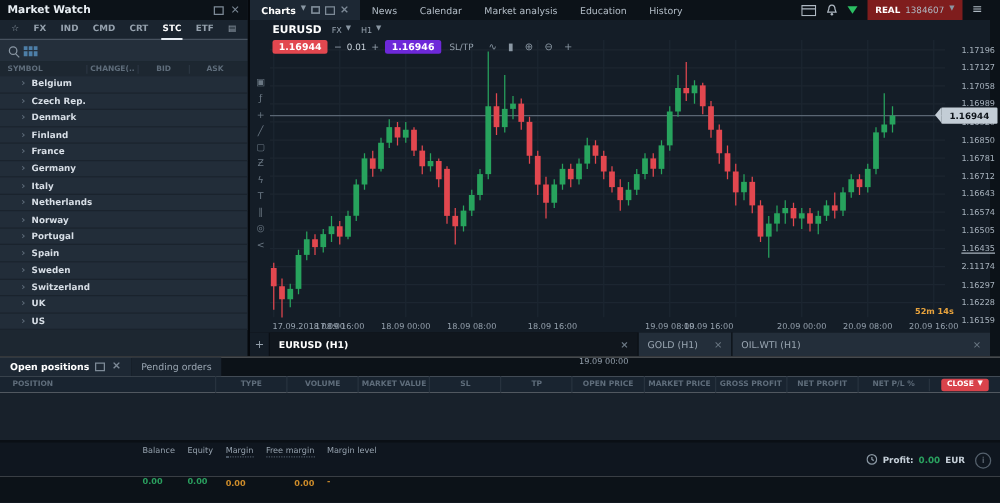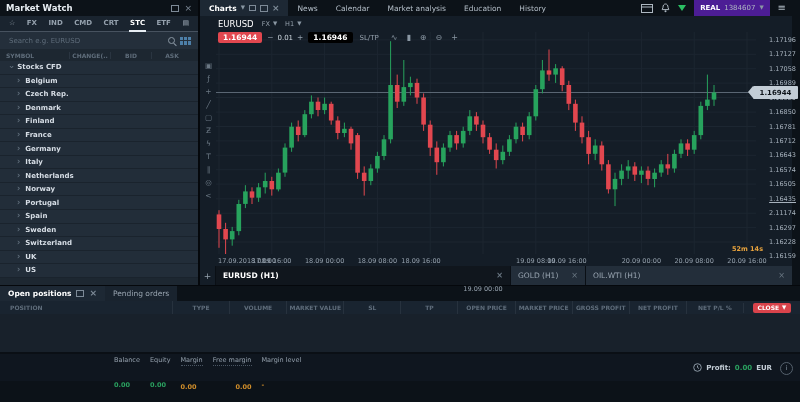--- a/index.html
+++ b/index.html
@@ -34,32 +34,32 @@
   .mw-row.item{padding-left:17px}
   
   .right{position:absolute;left:200px;top:0;width:592px;height:285px;background:#141d27}
   .topnav{position:absolute;top:0;left:0;right:0;height:16px;background:#0c1218;display:flex;align-items:stretch}
   #topNavTabs{display:flex}
   .tn-tab{display:flex;align-items:center;padding:0 9px;font-size:7.5px;color:#b3bdc7}
   .tn-tab.active{background:#1d2834;color:#fff;font-weight:bold;gap:4px}
   .caret{font-size:5.5px;color:#8a97a3;line-height:1}
   .tn-right{margin-left:auto;display:flex;align-items:center;gap:8px;padding-right:6px}
   .conn{width:0;height:0;border-left:4px solid transparent;border-right:4px solid transparent;border-top:6px solid #2bbf63}
-  .acct{background:#4c1d95;display:flex;align-items:center;gap:4px;padding:2px 6px;font-size:7px;height:12px}
+  .acct{background:#7f1d1d;display:flex;align-items:center;gap:4px;padding:2px 6px;font-size:7px;height:12px}
   .acct .type{font-weight:bold;color:#fff}
   .acct .id{color:#aeb8c2}
   .burger{color:#aeb8c2;font-size:10px;line-height:1}
   .chart-wrap{position:absolute;top:16px;left:0;right:0;height:269px}
   .chart-head{position:absolute;top:1px;left:18px;height:13px;display:flex;align-items:center;gap:8px;z-index:3}
-  .ch-sym{font-size:8.5px;font-weight:normal;color:#fff}
+  .ch-sym{font-size:8.5px;font-weight:bold;color:#fff}
   .ch-sub{font-size:6.5px;color:#95a1ad;display:flex;gap:3px;align-items:center}
   .trade-row{position:absolute;top:14px;left:18px;height:15px;display:flex;align-items:center;gap:5px;z-index:3}
   .px-btn{font-size:7.5px;font-weight:bold;color:#fff;padding:2px 5px;border-radius:2px;line-height:1}
   .px-sell{background:#e2474f}
-  .px-buy{background:#000000}
+  .px-buy{background:#6d28d9}
   .stepper{display:flex;align-items:center;gap:4px;font-size:7.5px;color:#95a1ad}
   .stepper .vol{color:#cfd8e0;font-size:7px}
   .sltp{font-size:7px;color:#95a1ad;margin-left:2px}
   #tradeTools{display:flex;gap:9px;margin-left:7px;align-items:center}
   .ttool{font-size:8px;color:#8a97a3;line-height:1}
   .side-tools{position:absolute;left:1px;top:46px;width:15px;display:flex;flex-direction:column;gap:5.5px;align-items:center;z-index:3}
   .stool{font-size:7.5px;color:#6b7884;line-height:1}
   #plot{position:absolute;left:16px;top:16px;z-index:1}
   .price-axis{position:absolute;left:556px;top:16px;width:44px;height:234px;z-index:2}
   .pa-label{position:absolute;right:4px;font-size:6.5px;color:#a7b2bd;line-height:1;white-space:nowrap}
@@ -119,42 +119,37 @@
         <span class="mwtab">☆</span>
         <span class="mwtab">FX</span>
         <span class="mwtab">IND</span>
         <span class="mwtab">CMD</span>
         <span class="mwtab">CRT</span>
         <span class="mwtab active">STC</span>
         <span class="mwtab">ETF</span>
         <span class="mwtab">▤</span>
       </div>
     <div class="mw-search">
-      <input placeholder="Search e.g. EURUSD" style="">
       <span class="mag"></span>
       <span class="gridicon">
           <b></b>
           <b></b>
           <b></b>
           <b></b>
           <b></b>
           <b></b>
         </span>
     </div>
     <div class="mw-cols" id="mwCols">
         <span class="c1">SYMBOL</span>
         <span class="c">CHANGE(..</span>
         <span class="c">BID</span>
         <span class="c">ASK</span>
       </div>
     <div class="mw-list" id="mwList">
-        <div class="mw-row group">
-          <span class="chev">›</span>
-          <span>Stocks CFD</span>
-        </div>
         <div class="mw-row item">
           <span class="chev">›</span>
           <span>Belgium</span>
         </div>
         <div class="mw-row item">
           <span class="chev">›</span>
           <span>Czech Rep.</span>
         </div>
         <div class="mw-row item">
           <span class="chev">›</span>
@@ -503,21 +498,21 @@
           <span class="pa-label" style="top: 207px;">1.16228</span>
           <span class="pa-label" style="top: 221.4px;">1.16159</span>
         </div>
       <div class="price-tag" id="priceTag" style="top: 70px;">1.16944</div>
       <div class="countdown">52m 14s</div>
       <div class="time-axis" id="timeAxis">
           <span class="ta-label first" style="left: 2px;">17.09.2018 08:00</span>
           <span class="ta-label" style="left: 55.8px;">17.09 16:00</span>
           <span class="ta-label" style="left: 108.6px;">18.09 00:00</span>
           <span class="ta-label" style="left: 161.4px;">18.09 08:00</span>
-          <span class="ta-label" style="left: 205px; text-align: center;">18.09 16:00</span>
+          <span class="ta-label" style="left: 226px; text-align: center;">18.09 16:00</span>
           <span class="ta-label" style="left: 267px; margin-top: 28px;">19.09 00:00</span>
           <span class="ta-label" style="left: 319.8px;">19.09 08:00</span>
           <span class="ta-label" style="left: 351px;">19.09 16:00</span>
           <span class="ta-label" style="left: 425.4px;">20.09 00:00</span>
           <span class="ta-label" style="left: 478.2px;">20.09 08:00</span>
           <span class="ta-label" style="left: 531px;">20.09 16:00</span>
         </div>
       <div class="chart-tabs" id="chartTabs">
           <div class="ct-plus">+</div>
           <div class="ct-tab active" style="flex: 0 0 294px;">

